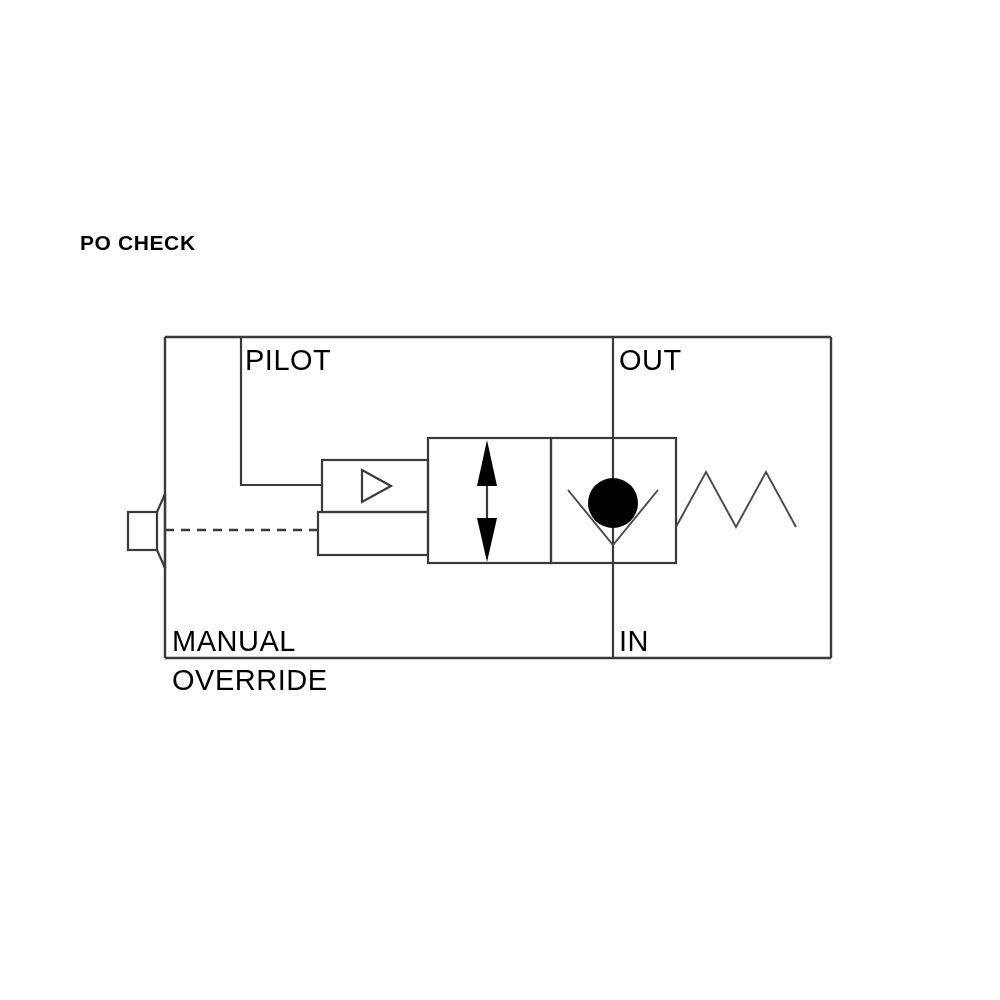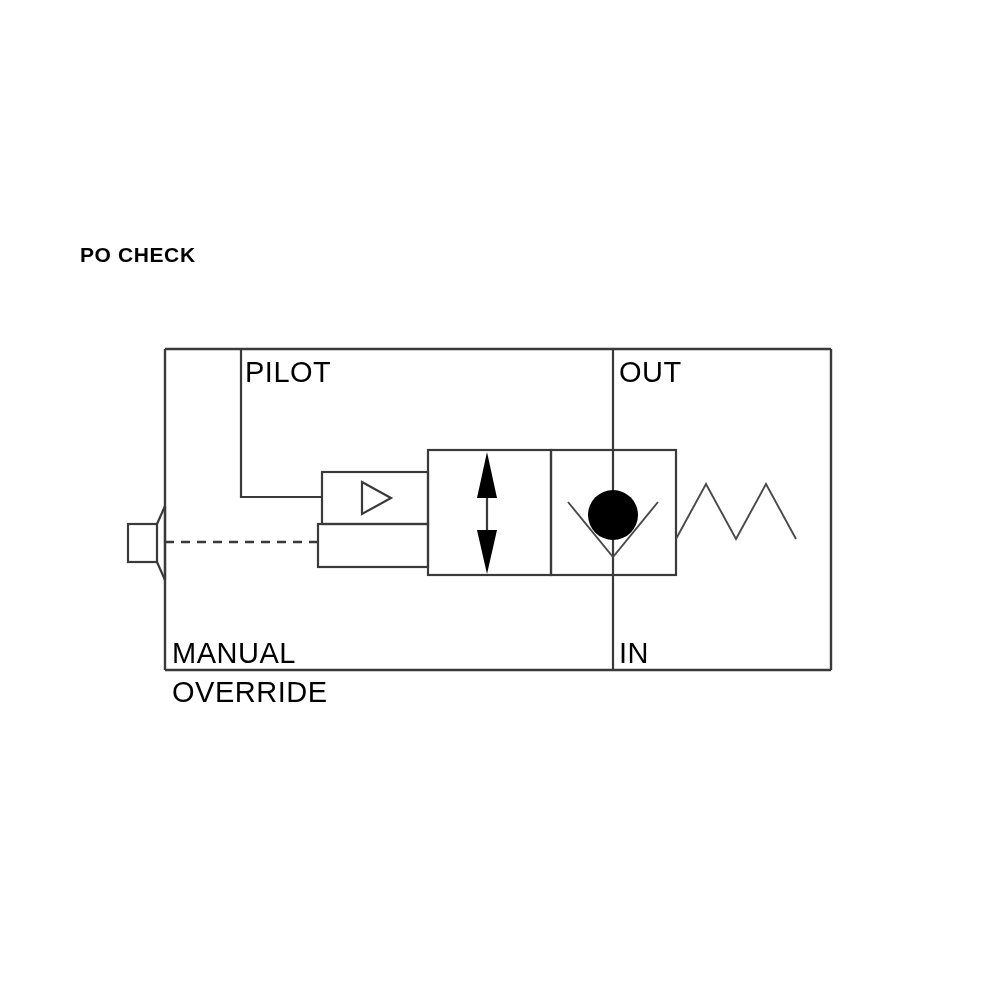--- a/index.html
+++ b/index.html
@@ -11,21 +11,21 @@
   body {
     width: 1000px;
     height: 1000px;
     font-family: "Liberation Sans", sans-serif;
     overflow: hidden;
     position: relative;
   }
   #schematic-root {
     position: absolute;
     left: 0;
-    top: 12px;
+    top: 0;
     width: 1000px;
     height: 844px;
   }
   svg.diagram {
     display: block;
     width: 1000px;
     height: 1000px;
     background: #ffffff;
   }
   .stroke-line {

